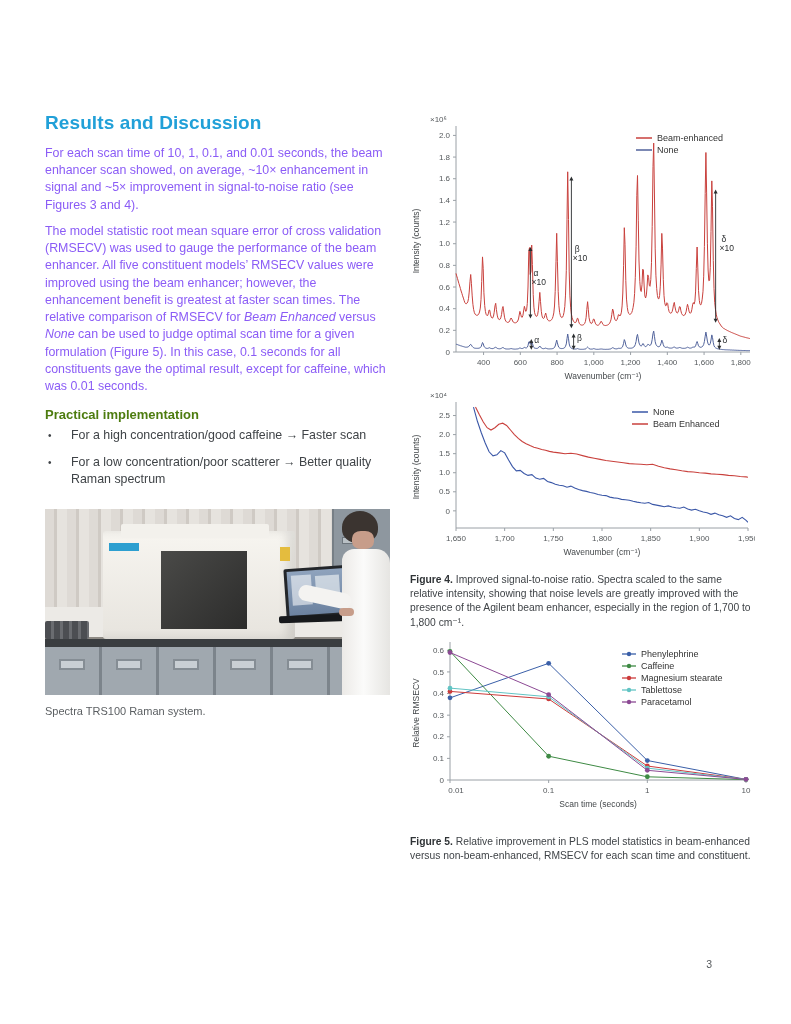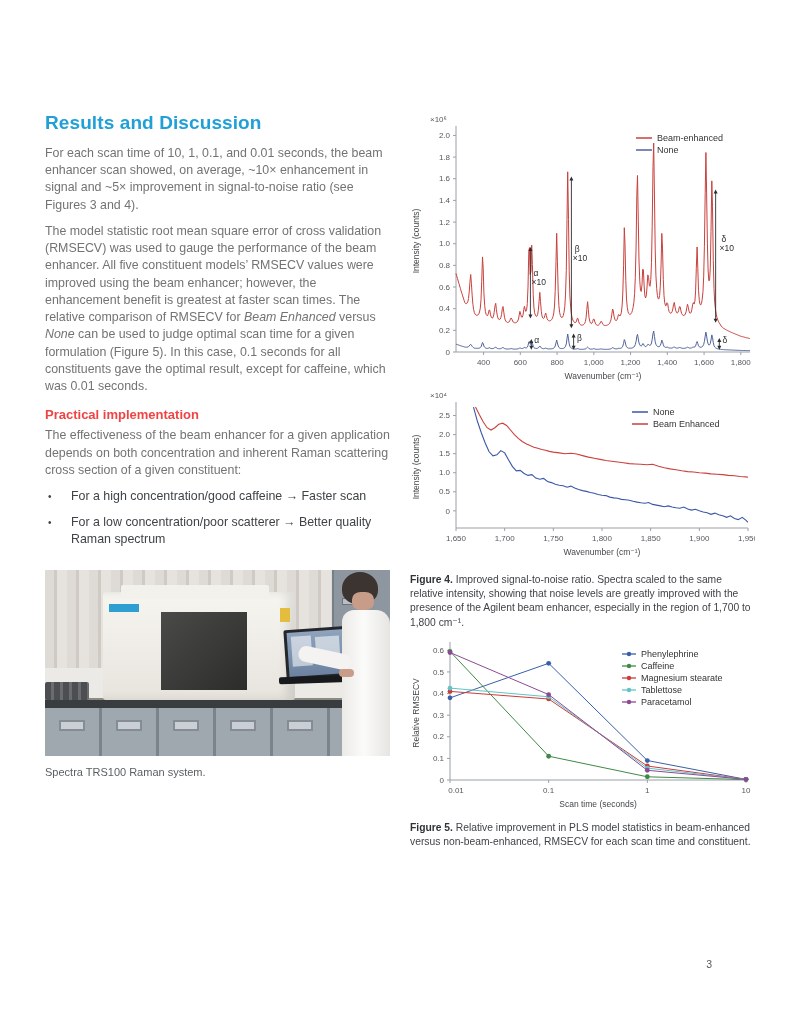--- a/index.html
+++ b/index.html
@@ -3,22 +3,22 @@
 <meta charset="utf-8">
 <style>
   * { margin:0; padding:0; box-sizing:border-box; }
   html,body { background:#ffffff; }
   body { font-family:"Liberation Sans","DejaVu Sans",sans-serif; color:#3f4347; }
   .page { position:relative; width:775px; height:1024px; background:#fff; overflow:hidden; }
 
   
   .col-left { position:absolute; left:45px; top:112px; width:348px; }
   .title { font-size:19px; font-weight:700; color:#21a0d8; margin-bottom:11px; letter-spacing:0.1px; }
-  .body-p { font-size:12.4px; line-height:1.39; color:#737373; margin-bottom:9px; }
-  .subhead { font-size:13px; font-weight:700; color:#ef4444; margin:12px 0 5px 0; }
+  .body-p { font-size:12.4px; line-height:1.39; color:#8b5cf6; margin-bottom:9px; }
+  .subhead { font-size:13px; font-weight:700; color:#4d7c0f; margin:12px 0 5px 0; }
   .em { font-style:italic; }
   ul.bullets { list-style:none; margin:2px 0 4px 0; }
   ul.bullets li { display:flex; font-size:12.4px; line-height:1.39; margin-bottom:9px; }
   ul.bullets .dot { width:26px; flex:0 0 26px; padding-left:3px; font-size:10px; line-height:1.7; }
 
   .photo { position:relative; width:345px; height:186px; margin-top:21px; overflow:hidden;
            background:repeating-linear-gradient(90deg,#dedad5 0 9px,#cfcac4 9px 12px,#e6e3de 12px 22px); }
   .ph-wall { position:absolute; left:0; top:98px; width:100%; height:30px; background:#eceae6; }
   .ph-bench { position:absolute; left:0; top:128px; width:100%; height:10px; background:#3a3d40; border-top:2px solid #8e8a84; }
   .ph-cabinets { position:absolute; left:0; top:138px; width:100%; height:48px;
@@ -48,36 +48,35 @@
   .ph-hand { position:absolute; left:294px; top:99px; width:15px; height:8px; background:#c79d8a; border-radius:4px; }
   .photo-caption { font-size:11px; color:#5b5f62; margin-top:10px; }
 
   
   .col-right { position:absolute; left:410px; top:112px; width:350px; }
   figure.fig { margin:0; }
   figcaption { font-size:10.3px; line-height:1.38; color:#3f4347; width:345px; }
   figcaption b { color:#2f3336; }
   .cap3 { margin:6px 0 12px 0; }
   .cap4 { margin:5px 10px 8px 0; }
-  .cap5 { margin:5px 0 0 0; }
+  .cap5 { margin:19px 0 0 0; }
   svg.chart { display:block; }
 
   .pagenum { position:absolute; right:63px; top:958px; font-size:10.5px; color:#55595c; }
 </style>
 </head>
 <body>
 
 <div class="page">
 
   <div class="col-left">
     <h1 class="title">Results and Discussion</h1>
     <p class="body-p">For each scan time of 10, 1, 0.1, and 0.01 seconds, the beam enhancer scan showed, on average, ~10× enhancement in signal and ~5× improvement in signal-to-noise ratio (see Figures 3 and 4).</p>
     <p class="body-p"><span>The model statistic root mean square error of cross validation (RMSECV) was used to gauge the performance of the beam enhancer. All five constituent models’ RMSECV values were improved using the beam enhancer; however, the enhancement benefit is greatest at faster scan times. The relative comparison of RMSECV for </span><span class="em">Beam Enhanced</span><span> versus </span><span class="em">None</span><span> can be used to judge optimal scan time for a given formulation (Figure 5). In this case, 0.1 seconds for all constituents gave the optimal result, except for caffeine, which was 0.01 seconds.</span></p>
     <h2 class="subhead">Practical implementation</h2>
-    <p class="body-p">The effectiveness of the beam enhancer for a given application depends on both concentration and inherent Raman scattering cross section of a given constituent:</p>
     <ul class="bullets">
       <li>
           <span class="dot">•</span>
           <span>For a high concentration/good caffeine → Faster scan</span>
         </li>
       <li>
           <span class="dot">•</span>
           <span>For a low concentration/poor scatterer → Better quality Raman spectrum</span>
         </li>
     </ul>

